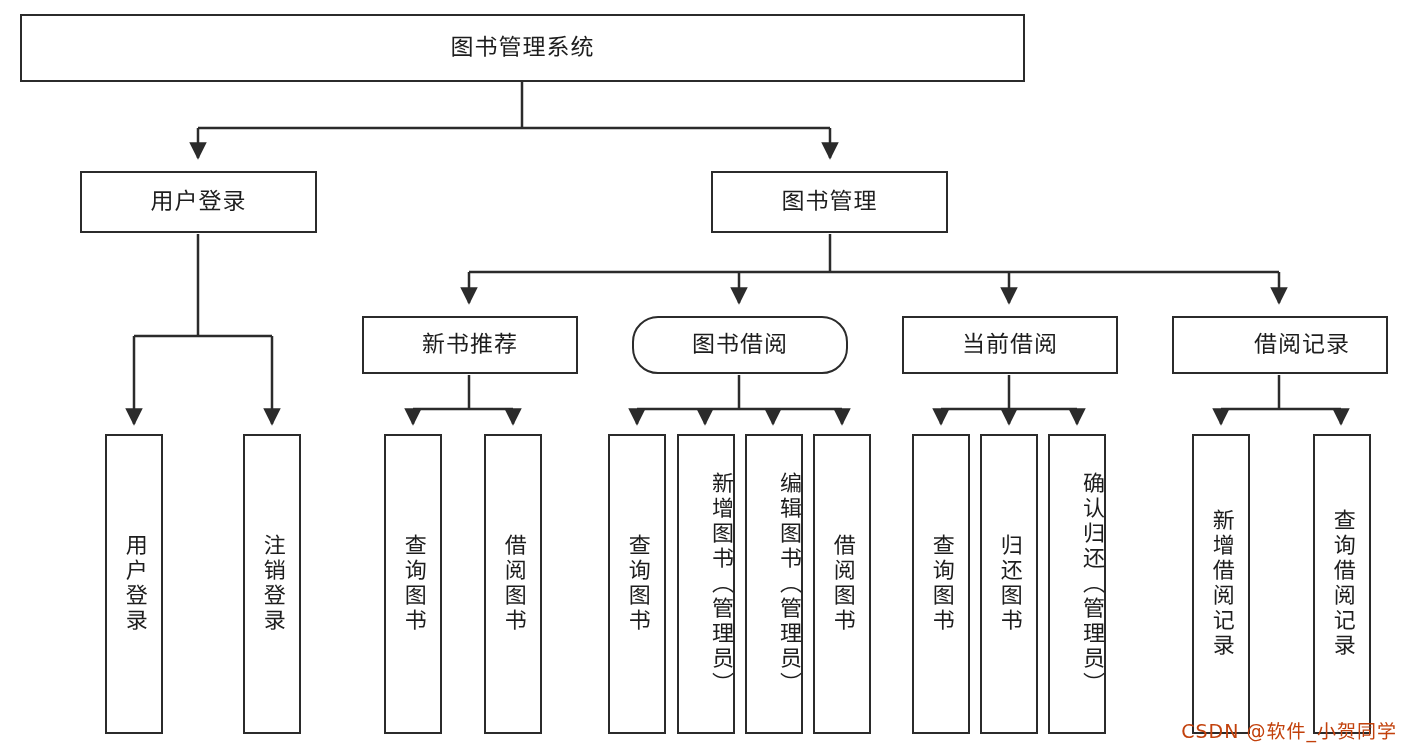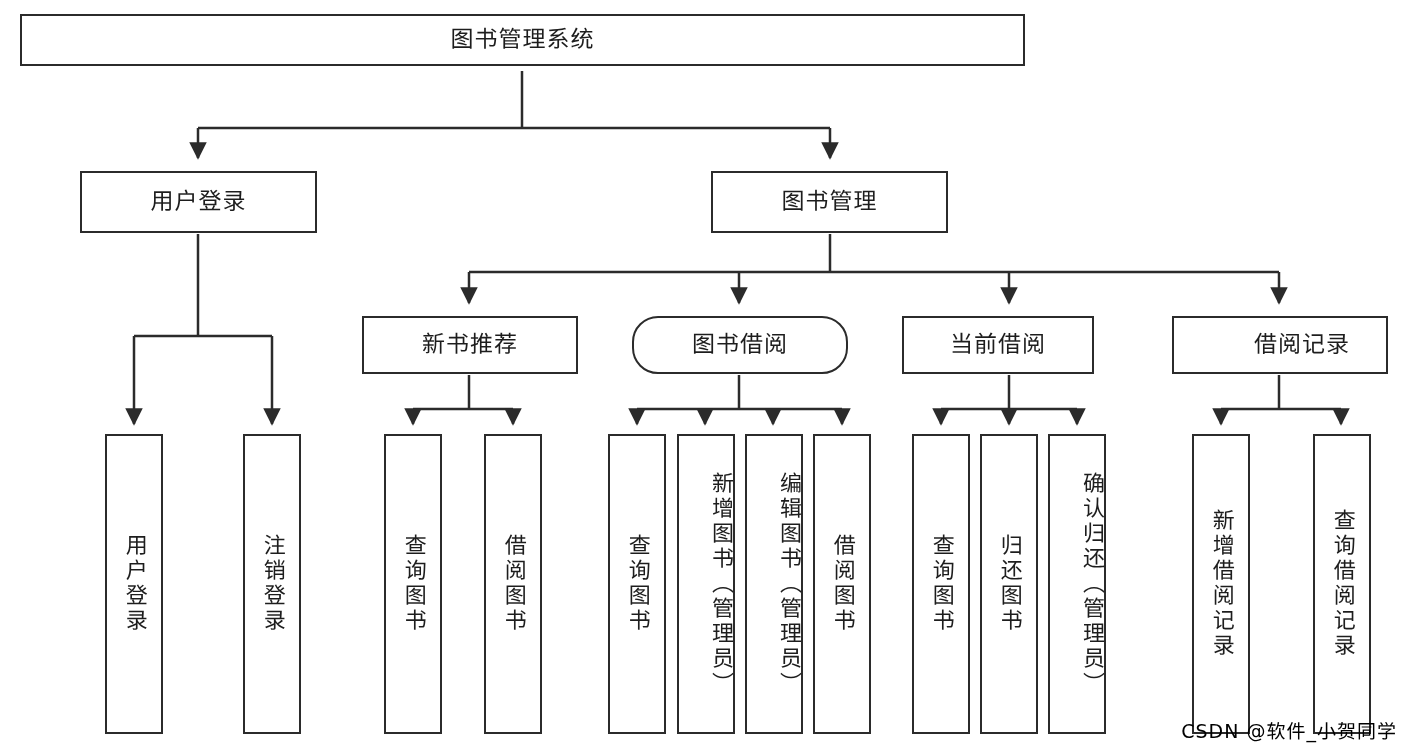--- a/index.html
+++ b/index.html
@@ -60,21 +60,21 @@
     align-items: flex-start;
   }
   .node.vert.centered {
     align-items: center;
   }
   #watermark {
     position: absolute;
     right: 8px;
     bottom: 4px;
     font-size: 19px;
-    color: #000000;
+    color: #c2410c;
     letter-spacing: 1px;
     white-space: nowrap;
     font-family: "DejaVu Sans", "Liberation Sans", sans-serif;
   }
 </style>
 </head>
 <body>
 
 <div id="canvas">
 
@@ -122,38 +122,38 @@
       <path d="M 1077 409 L 1077 424" marker-end="url(#arrow)"></path>
 
       <path d="M 1279 375 L 1279 409"></path>
       <path d="M 1221 409 L 1341 409"></path>
       <path d="M 1221 409 L 1221 424" marker-end="url(#arrow)"></path>
       <path d="M 1341 409 L 1341 424" marker-end="url(#arrow)"></path>
 
     </g>
   </svg>
 
-  <div class="node horiz" style="left:20px; top:14px; width:1005px; height:52px;">
+  <div class="node horiz" style="left:20px; top:14px; width:1005px; height:68px;">
     <span>图书管理系统</span>
   </div>
 
   <div class="node horiz" style="left:80px; top:171px; width:237px; height:62px;">
     <span>用户登录</span>
   </div>
   <div class="node horiz" style="left:362px; top:316px; width:216px; height:58px;">
     <span>新书推荐</span>
   </div>
 
   <div class="node horiz" style="left:711px; top:171px; width:237px; height:62px;">
     <span>图书管理</span>
   </div>
   <div class="node horiz" style="left:632px; top:316px; width:216px; height:58px;border-radius:26px;">
     <span>图书借阅</span>
   </div>
-  <div class="node horiz" style="left:902px; top:316px; width:192px; height:58px;font-family:Liberation Serif, serif;">
+  <div class="node horiz" style="left:902px; top:316px; width:216px; height:58px;font-family:Liberation Serif, serif;">
     <span>当前借阅</span>
   </div>
   <div class="node horiz" style="left:1172px; top:316px; width:216px; height:58px;padding-left:44px;">
     <span>借阅记录</span>
   </div>
 
   <div class="node vert centered" style="left:105px; top:434px; width:58px; height:300px;">
     <span class="vtext">用户登录</span>
   </div>
   <div class="node vert centered" style="left:243px; top:434px; width:58px; height:300px;">

